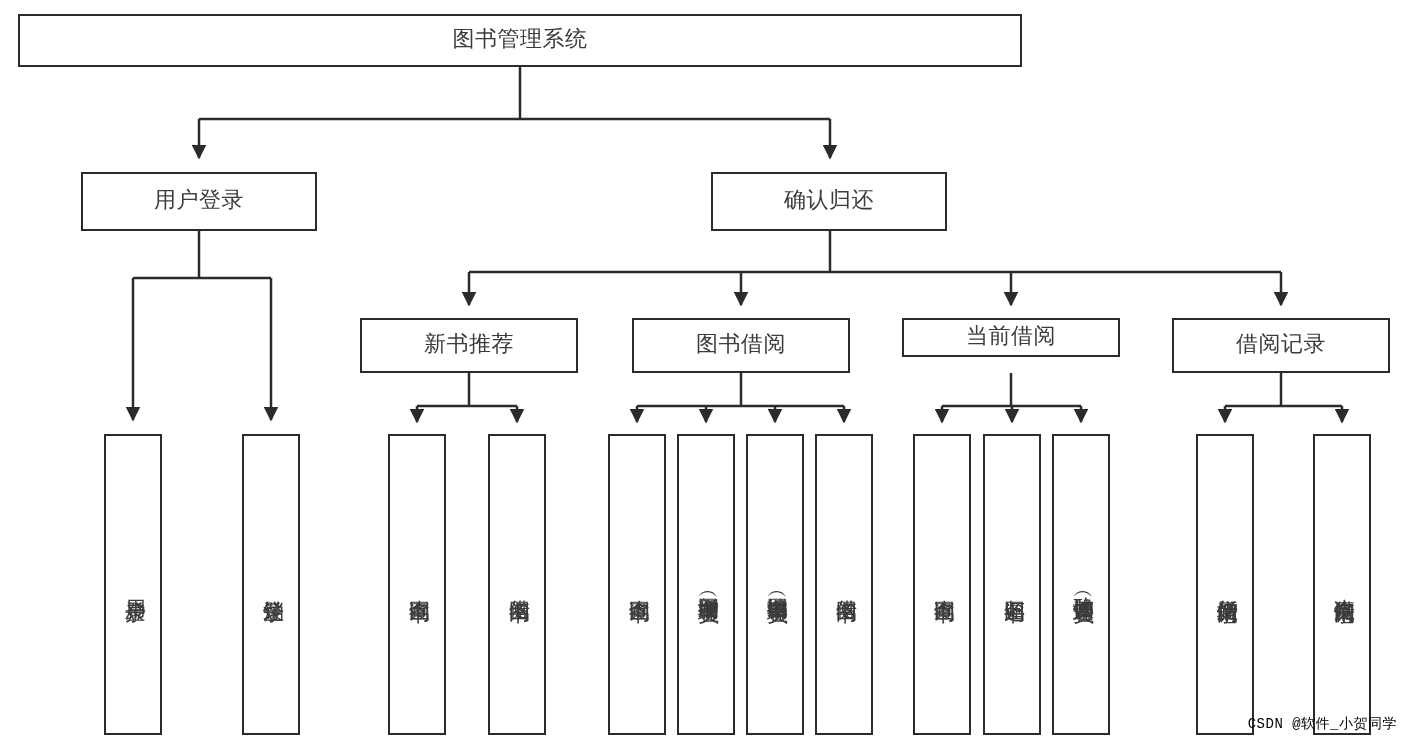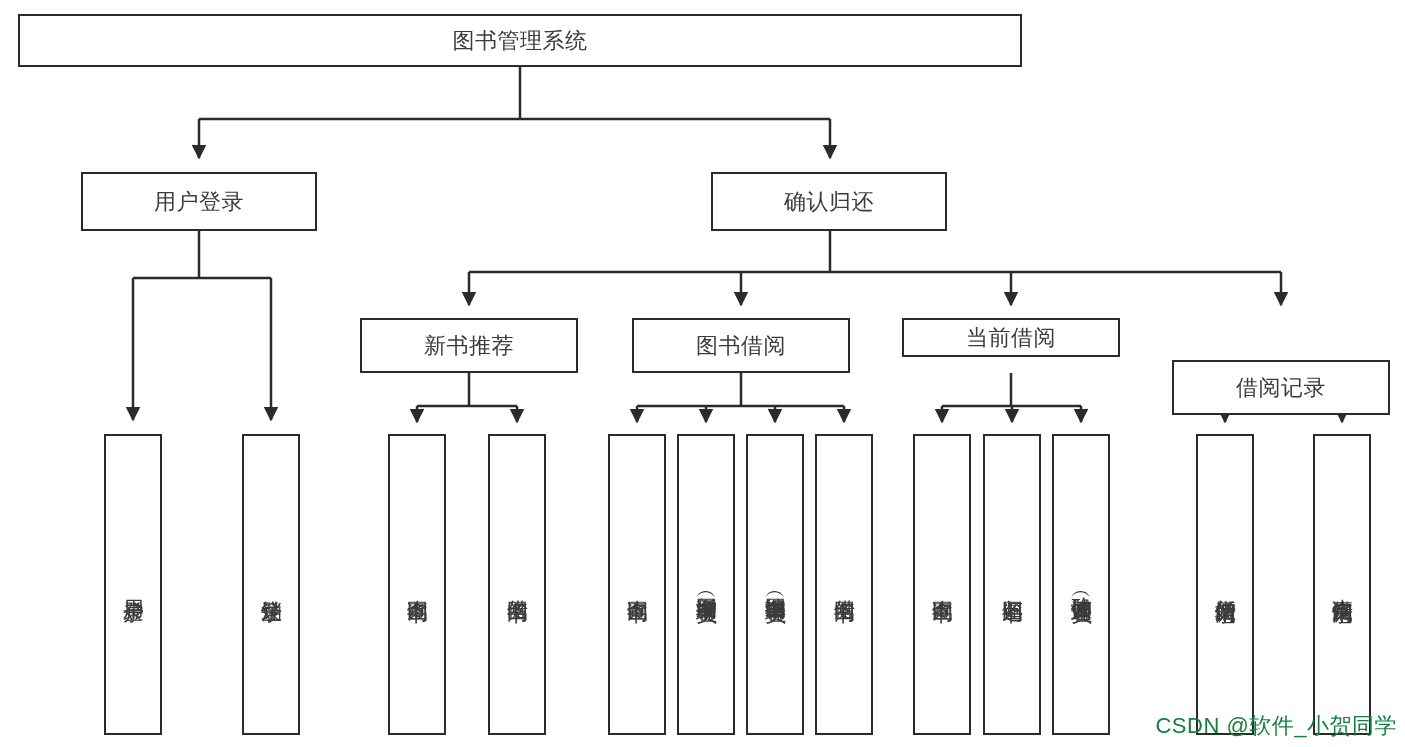--- a/index.html
+++ b/index.html
@@ -9,20 +9,21 @@
   }
   body {
     font-family: "Liberation Sans", "DejaVu Sans", sans-serif;
   }
   #canvas {
     position: relative;
     width: 1405px;
     height: 747px;
     background: #ffffff;
     overflow: hidden;
+    font-family: Liberation Mono, monospace;
   }
   svg.connectors {
     position: absolute;
     left: 0;
     top: 0;
     width: 1405px;
     height: 747px;
     pointer-events: none;
   }
   .node {
@@ -49,23 +50,23 @@
     text-align: center;
   }
   .node.vert .vtext {
     writing-mode: vertical-rl;
     text-orientation: upright;
     white-space: nowrap;
   }
   .watermark {
     position: absolute;
     right: 8px;
-    bottom: 6px;
-    font-size: 22px;
-    color: #15803d;
+    bottom: 14px;
+    font-size: 14px;
+    color: #000000;
     letter-spacing: 0.5px;
     white-space: nowrap;
   }
 </style>
 </head>
 <body>
 
 <div id="canvas">
 
   <svg class="connectors" viewBox="0 0 1405 747" xmlns="http://www.w3.org/2000/svg">
@@ -119,21 +120,21 @@
   </svg>
 
   <div class="node horiz" id="n-root" style="left: 18px; top: 14px; width: 1004px; height: 53px;">图书管理系统</div>
 
   <div class="node horiz" id="n-l2-0" style="left: 81px; top: 172px; width: 236px; height: 59px;">用户登录</div>
   <div class="node horiz" id="n-l2-1" style="left: 711px; top: 172px; width: 236px; height: 59px;">确认归还</div>
 
   <div class="node horiz" id="n-l3-1" style="left: 632px; top: 318px; width: 218px; height: 55px;">图书借阅</div>
   <div class="node horiz" id="n-l3-0" style="left: 360px; top: 318px; width: 218px; height: 55px;">新书推荐</div>
   <div class="node horiz" id="n-l3-2" style="left: 902px; top: 318px; width: 218px; height: 39px;">当前借阅</div>
-  <div class="node horiz" id="n-l3-3" style="left: 1172px; top: 318px; width: 218px; height: 55px; margin-top: 42px;">借阅记录</div>
+  <div class="node horiz" id="n-l3-3" style="left: 1172px; top: 318px; width: 218px; height: 55px;">借阅记录</div>
 
   <div class="node vert" id="n-lf-0" style="left: 104px; top: 434px; width: 58px; height: 301px;">
       <span class="vtext">用户登录</span>
     </div>
   <div class="node vert" id="n-lf-1" style="left: 242px; top: 434px; width: 58px; height: 301px;">
       <span class="vtext">注销登录</span>
     </div>
   <div class="node vert" id="n-lf-2" style="left: 388px; top: 434px; width: 58px; height: 301px;">
       <span class="vtext">查询图书</span>
     </div>

